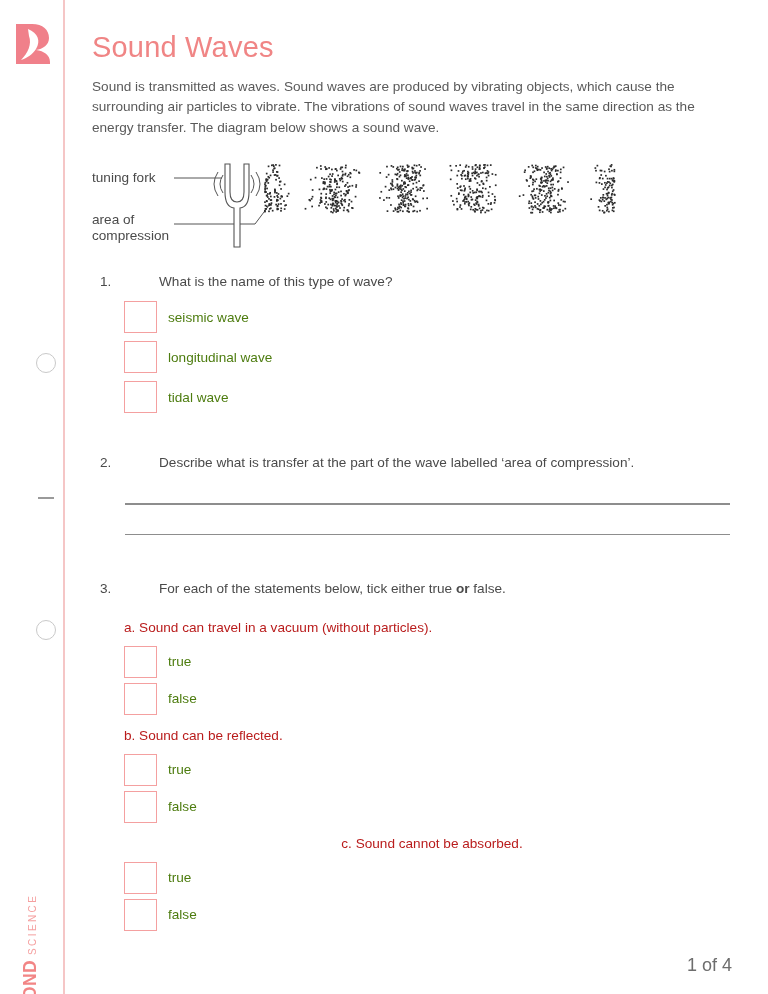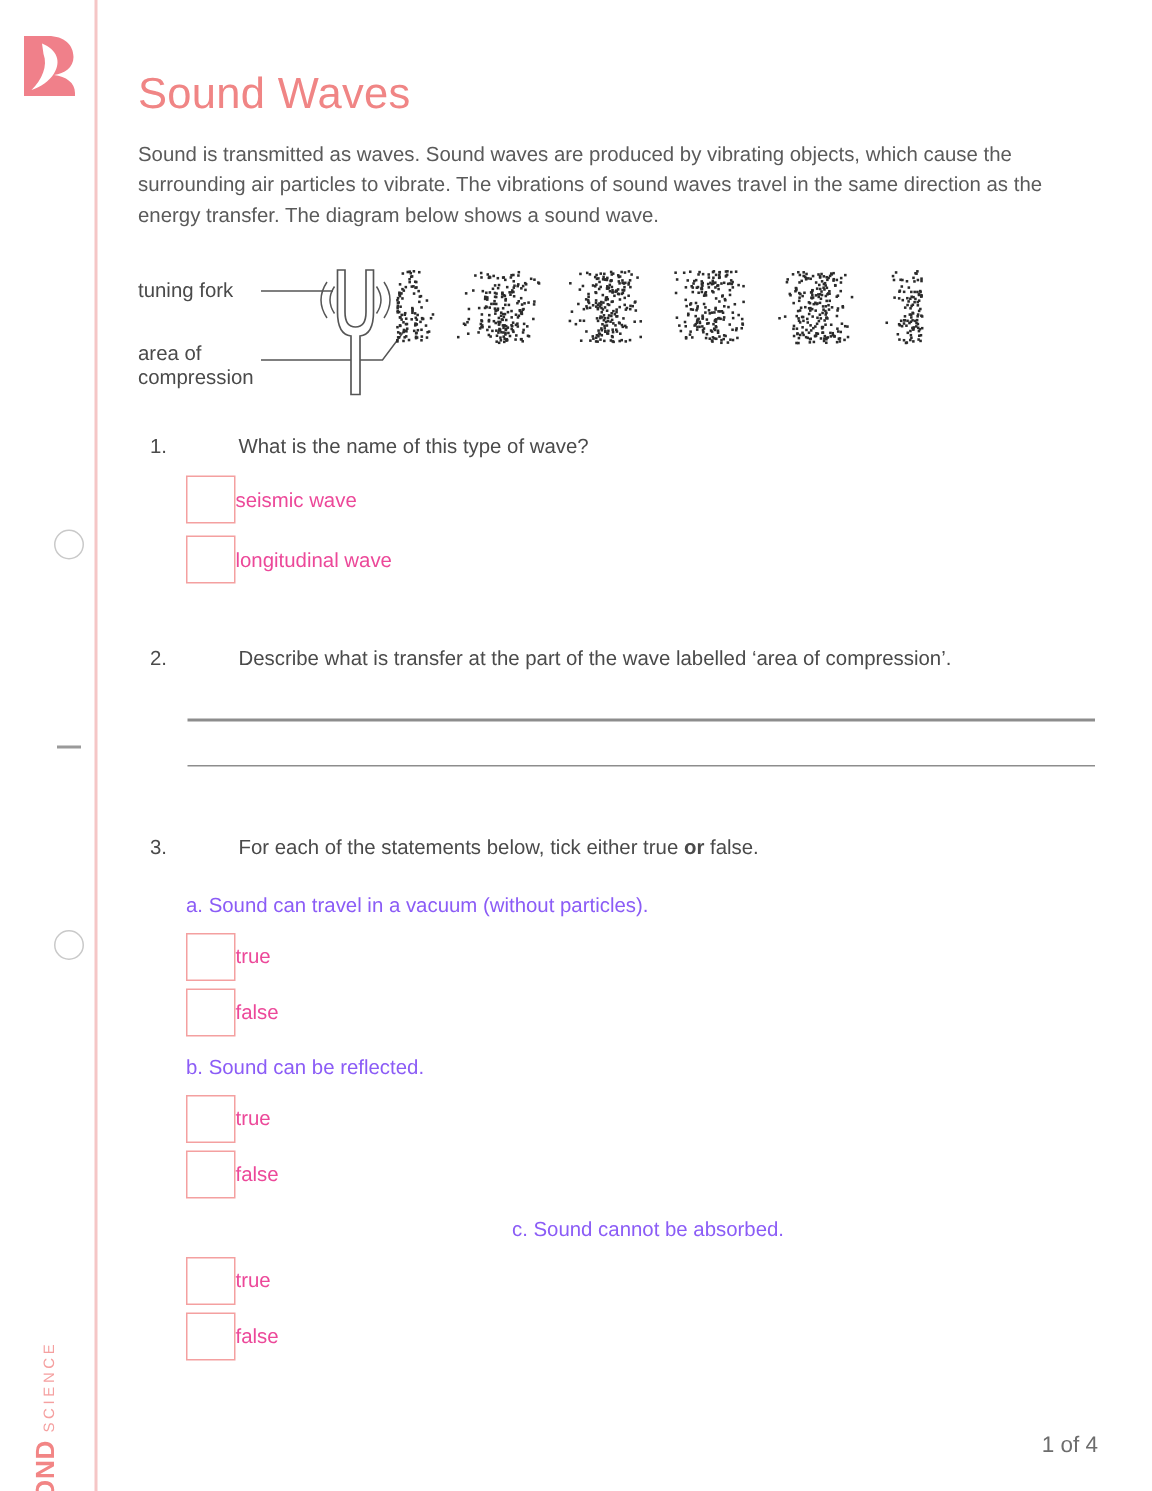--- a/index.html
+++ b/index.html
@@ -81,21 +81,21 @@
   #brand-science {
     font-size: 10px;
     font-weight: normal;
     letter-spacing: 2.4px;
     color: #f5a0a0;
   }
 
   
   #content {
     position: absolute;
-    left: 92px; top: 16px;
+    left: 92px; top: 0;
     width: 648px;
   }
 
   #page-title {
     margin: 0;
     padding-top: 32px;
     font-size: 29px;
     font-weight: normal;
     color: #f08585;
     letter-spacing: 0.2px;
@@ -148,44 +148,45 @@
     width: 33px;
     height: 32px;
     border: 1.4px solid #f4a0a0;
     box-sizing: border-box;
     background: #ffffff;
     margin-left: 32px;
     flex: 0 0 33px;
   }
   .option-label {
     font-size: 13.6px;
-    color: #ec4899;
+    color: #4d7c0f;
+    margin-left: 11px;
     line-height: 1;
   }
 
   .answer-line {
     height: 1.2px;
     background: #8d8d8d;
     margin-left: 33px;
     width: 605px;
   }
 
   .sub-statement {
     font-size: 13.6px;
-    color: #8b5cf6;
+    color: #b91c1c;
     margin-left: 32px;
     line-height: 19px;
   }
 
   
   #page-number {
     position: absolute;
     right: 36px;
     top: 955px;
-    font-size: 15px;
+    font-size: 18px;
     color: #6d6d6d;
   }
 </style>
 </head>
 <body>
 
 <div id="margin-rail">
   <div id="margin-line"></div>
   <div class="punch-hole" id="punch-hole-top"></div>
   <div id="punch-dash"></div>
@@ -1247,20 +1248,24 @@
     </div>
 
     <div class="option-row" style="margin-top:10px;">
       <div class="checkbox"></div>
       <span class="option-label">seismic wave</span>
     </div>
     <div class="option-row">
       <div class="checkbox"></div>
       <span class="option-label">longitudinal wave</span>
     </div>
+    <div class="option-row">
+      <div class="checkbox"></div>
+      <span class="option-label">tidal wave</span>
+    </div>
   </div>
 
   <div class="question-block" style="margin-top:40px;">
     <div class="question-row">
       <span class="q-number">2.</span>
       <span class="q-text">Describe what is transfer at the part of the wave labelled ‘area of compression’.</span>
     </div>
     <div class="answer-line" style="margin-top:31px;"></div>
     <div class="answer-line" style="margin-top:29px;"></div>
   </div>

